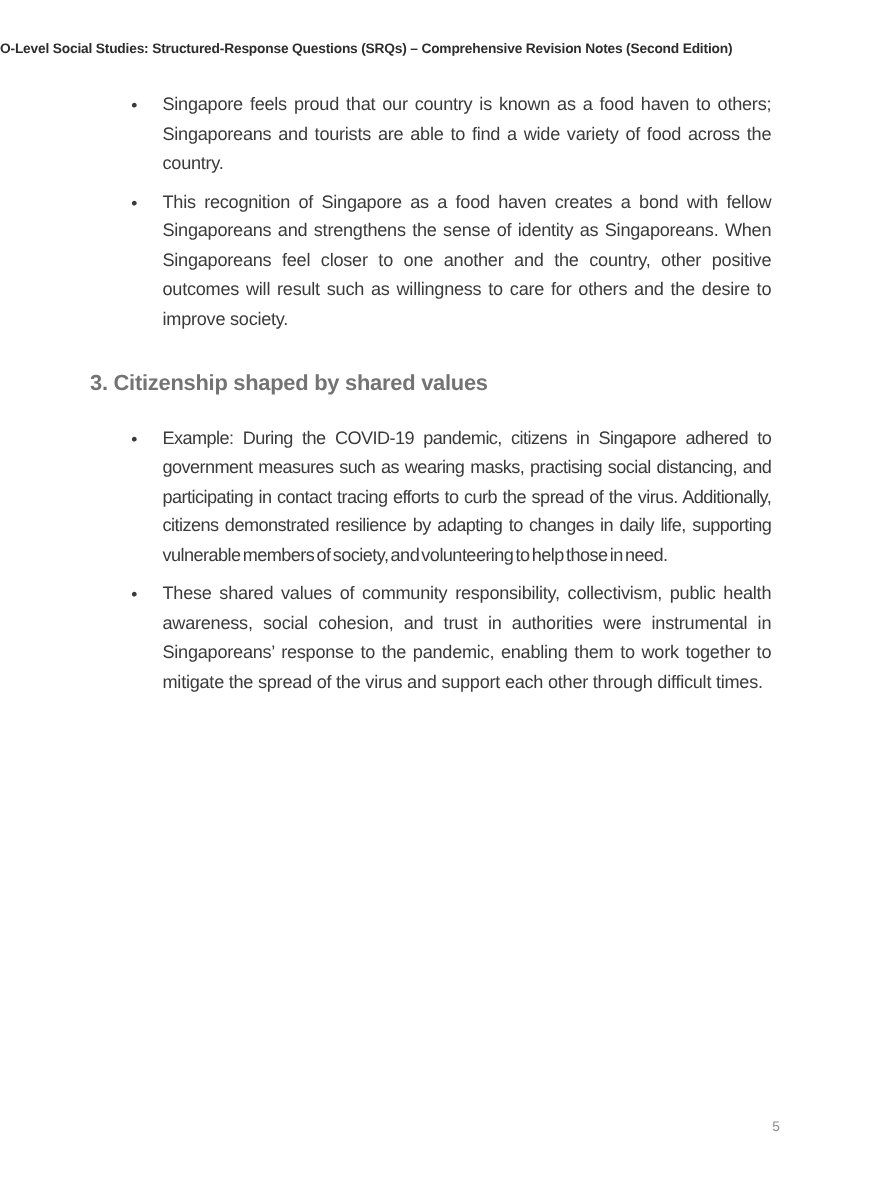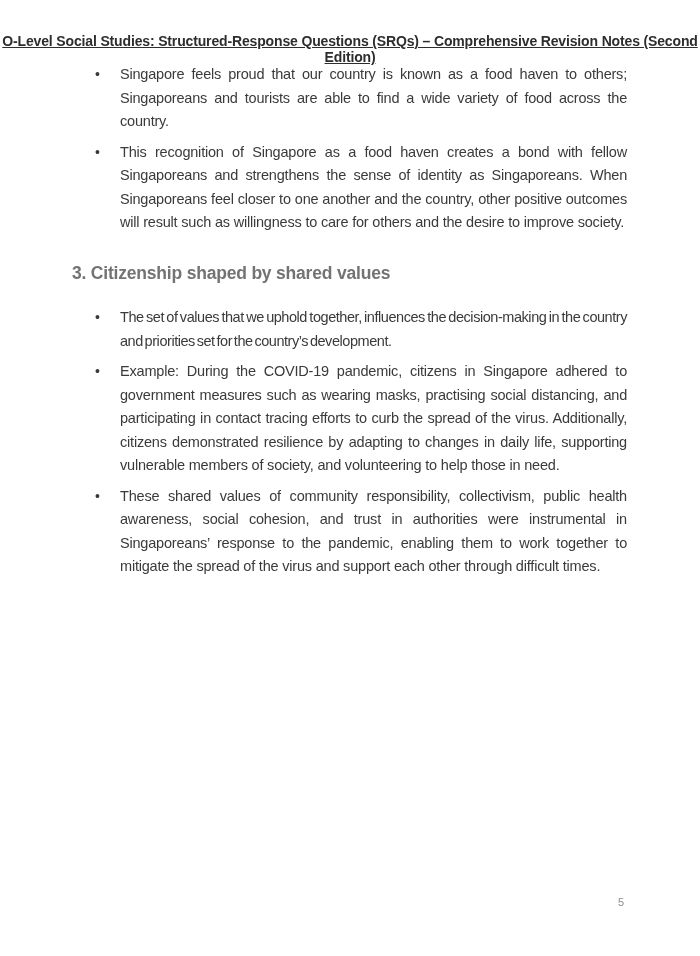--- a/index.html
+++ b/index.html
@@ -10,39 +10,38 @@
     background: #ffffff;
     font-family: "Liberation Sans", sans-serif;
     color: #3a3a3a;
     overflow: hidden;
   }
   .header {
     position: absolute;
     top: 33px;
     left: 0;
     right: 0;
-    text-align: center;
+    text-align: left;
     font-weight: bold;
-    font-size: 14px;
+    font-size: 11px;
     letter-spacing: -0.15px;
     color: #2d2d2d;
-    text-decoration: underline;
   }
   .content {
     position: absolute;
     top: 63px;
     left: 72px;
     width: 555px;
     font-size: 14.5px;
     line-height: 23.5px;
     letter-spacing: -0.2px;
   }
   ul.bullets {
     list-style: none;
-    margin: 0;
+    margin: 10px;
     padding: 0;
   }
   ul.bullets li {
     position: relative;
     padding-left: 48px;
     text-align: justify;
     margin-bottom: 7px;
   }
   .marker {
     position: absolute;
@@ -86,24 +85,20 @@
         <span class="marker"></span>
         <span>This recognition of Singapore as a food haven creates a bond with fellow Singaporeans and strengthens the sense of identity as Singaporeans. When Singaporeans feel closer to one another and the country, other positive outcomes will result such as willingness to care for others and the desire to improve society.</span>
       </li>
     </ul>
 
     <div class="section-heading">3. Citizenship shaped by shared values</div>
 
     <ul class="bullets sec3">
       <li>
         <span class="marker"></span>
-        <span>The set of values that we uphold together, influences the decision-making in the country and priorities set for the country’s development.</span>
-      </li>
-      <li>
-        <span class="marker"></span>
         <span>Example: During the COVID-19 pandemic, citizens in Singapore adhered to government measures such as wearing masks, practising social distancing, and participating in contact tracing efforts to curb the spread of the virus. Additionally, citizens demonstrated resilience by adapting to changes in daily life, supporting vulnerable members of society, and volunteering to help those in need.</span>
       </li>
       <li>
         <span class="marker"></span>
         <span>These shared values of community responsibility, collectivism, public health awareness, social cohesion, and trust in authorities were instrumental in Singaporeans’ response to the pandemic, enabling them to work together to mitigate the spread of the virus and support each other through difficult times.</span>
       </li>
     </ul>
 
   </div>
 

